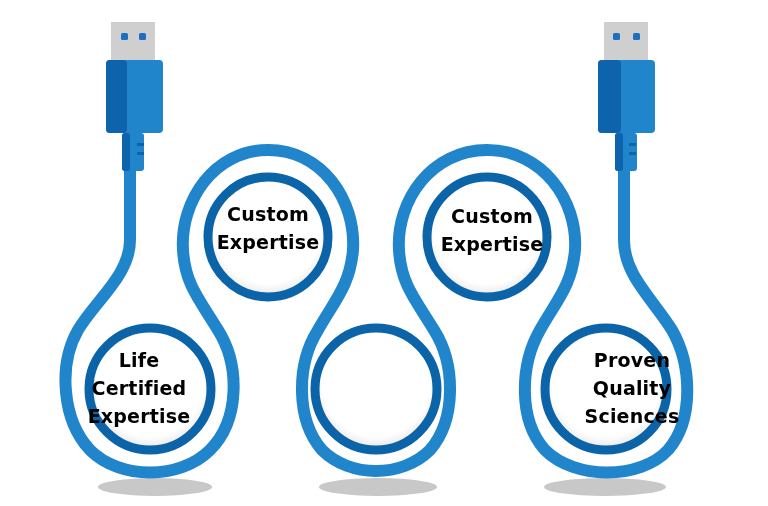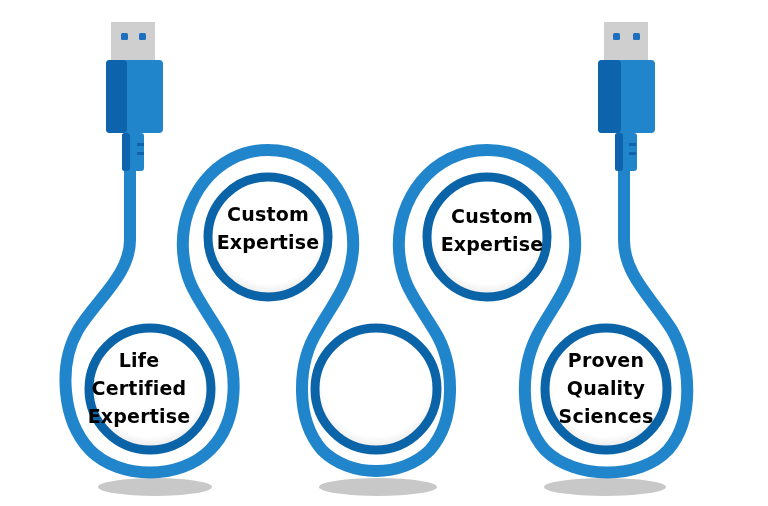--- a/index.html
+++ b/index.html
@@ -104,18 +104,18 @@
     <span>Custom</span>
     <span>Expertise</span>
   </div>
 
 
   <div class="label" style="left:492px; top:230px;">
     <span>Custom</span>
     <span>Expertise</span>
   </div>
 
-  <div class="label" style="left:606px; top:388px;">
+  <div class="label" style="left:632px; top:388px;">
     <span>Proven</span>
     <span>Quality</span>
     <span>Sciences</span>
   </div>
 </div>
 
 </body></html>

